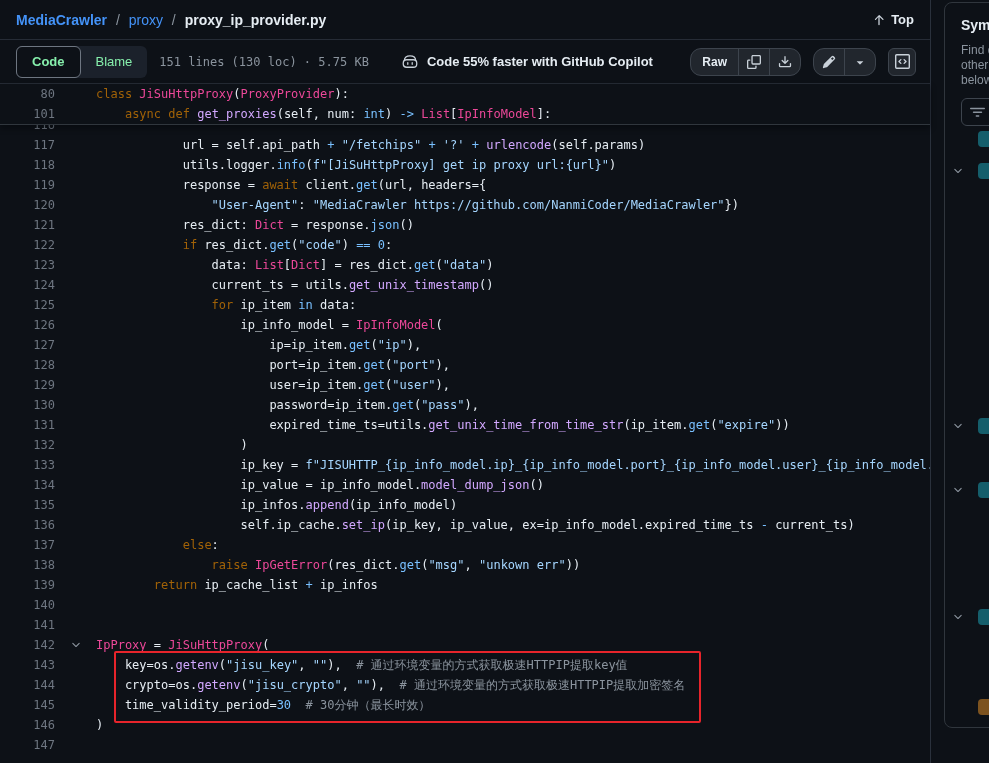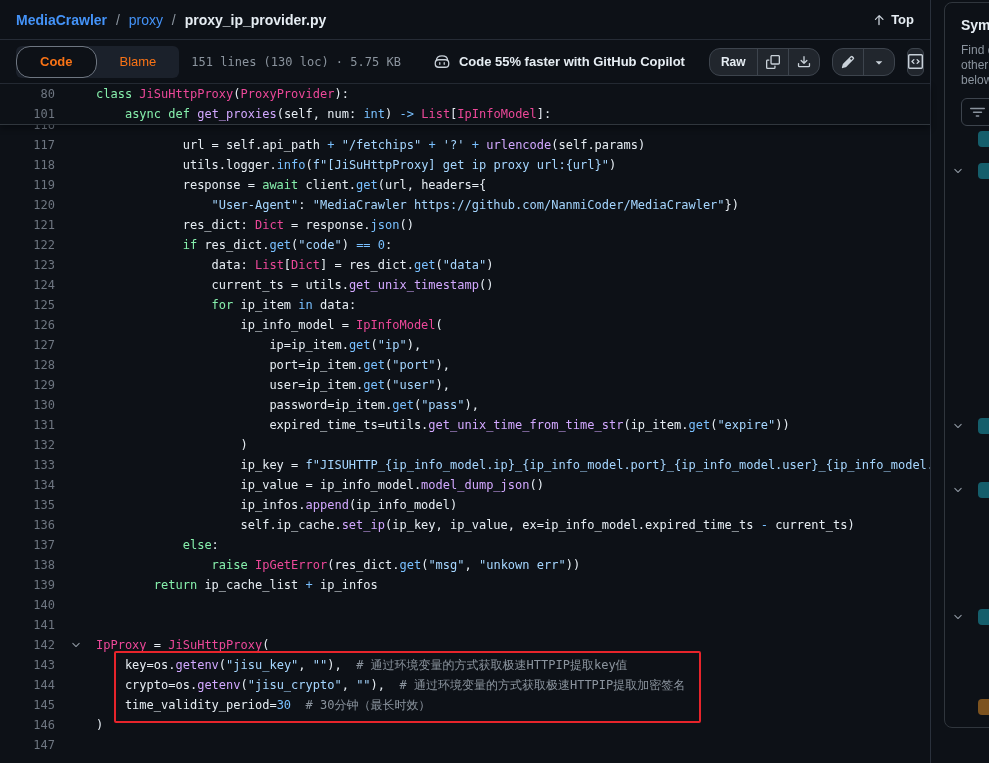--- a/index.html
+++ b/index.html
@@ -11,21 +11,21 @@
   .crumbs{font-size:14px;white-space:nowrap;}
   .crumb-link{color:#4493f8;cursor:pointer;}
   .crumb-link.repo{font-weight:700;}
   .crumb-sep{color:#8b949e;margin:0 5px;}
   .crumb-file{color:#e6edf3;font-weight:700;}
   .top-link{display:flex;align-items:center;gap:5px;font-size:13px;font-weight:600;color:#e6edf3;cursor:pointer;}
   
   .toolbar{height:44px;box-sizing:border-box;display:flex;align-items:center;padding:0 14px 0 16px;
     border-bottom:1px solid #262c36;gap:12px;}
   .seg{display:flex;background:#1b212b;border-radius:6px;height:32px;align-items:stretch;box-sizing:border-box;}
-  .seg-btn{padding:0 23px;font-size:13px;display:flex;align-items:center;border-radius:14px;color:#f97316;cursor:pointer;box-sizing:border-box;}
+  .seg-btn{padding:0 15px;font-size:13px;display:flex;align-items:center;border-radius:6px;color:#86efac;cursor:pointer;box-sizing:border-box;}
   .seg-btn.active{background:#0d1117;border:1px solid #6e7681;font-weight:700;}
   .file-info{color:#8b949e;font:12px "DejaVu Sans Mono",monospace;white-space:nowrap;}
   .copilot{display:flex;align-items:center;gap:8px;margin-left:20px;font-size:13px;font-weight:600;white-space:nowrap;}
   .spacer{flex:1;}
   .btn-group{display:flex;border:1px solid #3d444d;border-radius:11px;background:#21262d;height:28px;box-sizing:border-box;align-items:stretch;}
   .btn-seg{display:flex;align-items:center;justify-content:center;padding:0 11px;font-size:12px;font-weight:600;
     color:#e6edf3;border-left:1px solid #3d444d;cursor:pointer;}
   .btn-seg:first-child{border-left:none;}
   .icon-btn{width:30px;padding:0;}
   .lone-btn{width:28px;height:28px;border:1px solid #3d444d;border-radius:6px;background:#21262d;display:flex;
@@ -34,21 +34,21 @@
   
   .code-area{position:relative;font:12px/20px "DejaVu Sans Mono",monospace;}
   .row{display:flex;height:20px;white-space:pre;}
   .ln{width:55px;text-align:right;color:#6e7681;flex:none;cursor:pointer;}
   .mid{width:41px;flex:none;display:flex;align-items:center;justify-content:center;}
   .src{flex:1;overflow:hidden;}
   .sticky{position:relative;z-index:2;background:#0d1117;border-bottom:1px solid #30363d;
     box-shadow:0 3px 6px rgba(1,4,9,.45);}
   .partial{height:10px;overflow:hidden;}
   .partial .row{margin-top:-10px;flex-direction:column;}
-  .tk-k{color:#86efac;margin-top:24px;}
+  .tk-k{color:#a16207;margin-top:24px;}
   .tk-t{color:#ec4899;}
   .tk-f{color:#d2a8ff;}
   .tk-b{color:#79c0ff;}
   .tk-s{color:#a5d6ff;}
   .tk-c{color:#8b949e;}
   .tk-p{color:#e6edf3;}
   .red-box{position:absolute;left:114px;width:583px;border:2px solid #e7242b;border-radius:2px;z-index:3;pointer-events:none;}
   
   .panel{position:absolute;left:944px;top:2px;width:300px;height:726px;border:1px solid #30363d;border-radius:8px;
     background:#0d1117;box-sizing:border-box;padding:14px 16px;overflow:hidden;}

